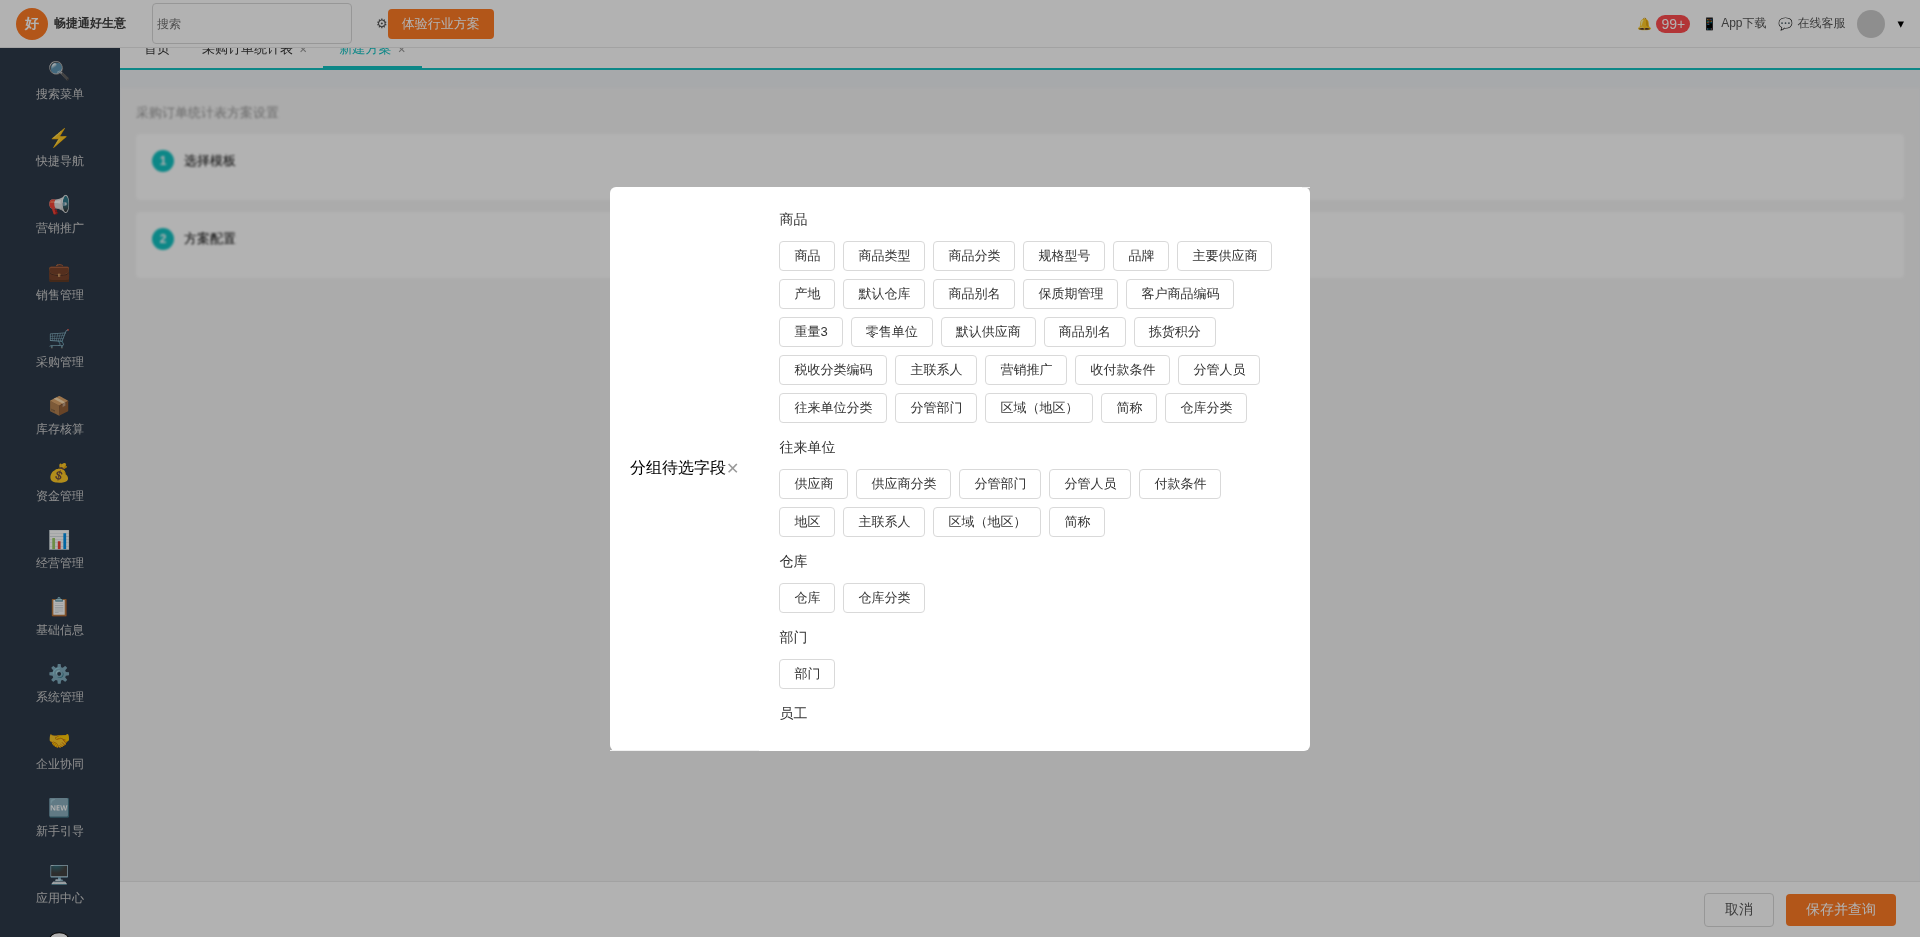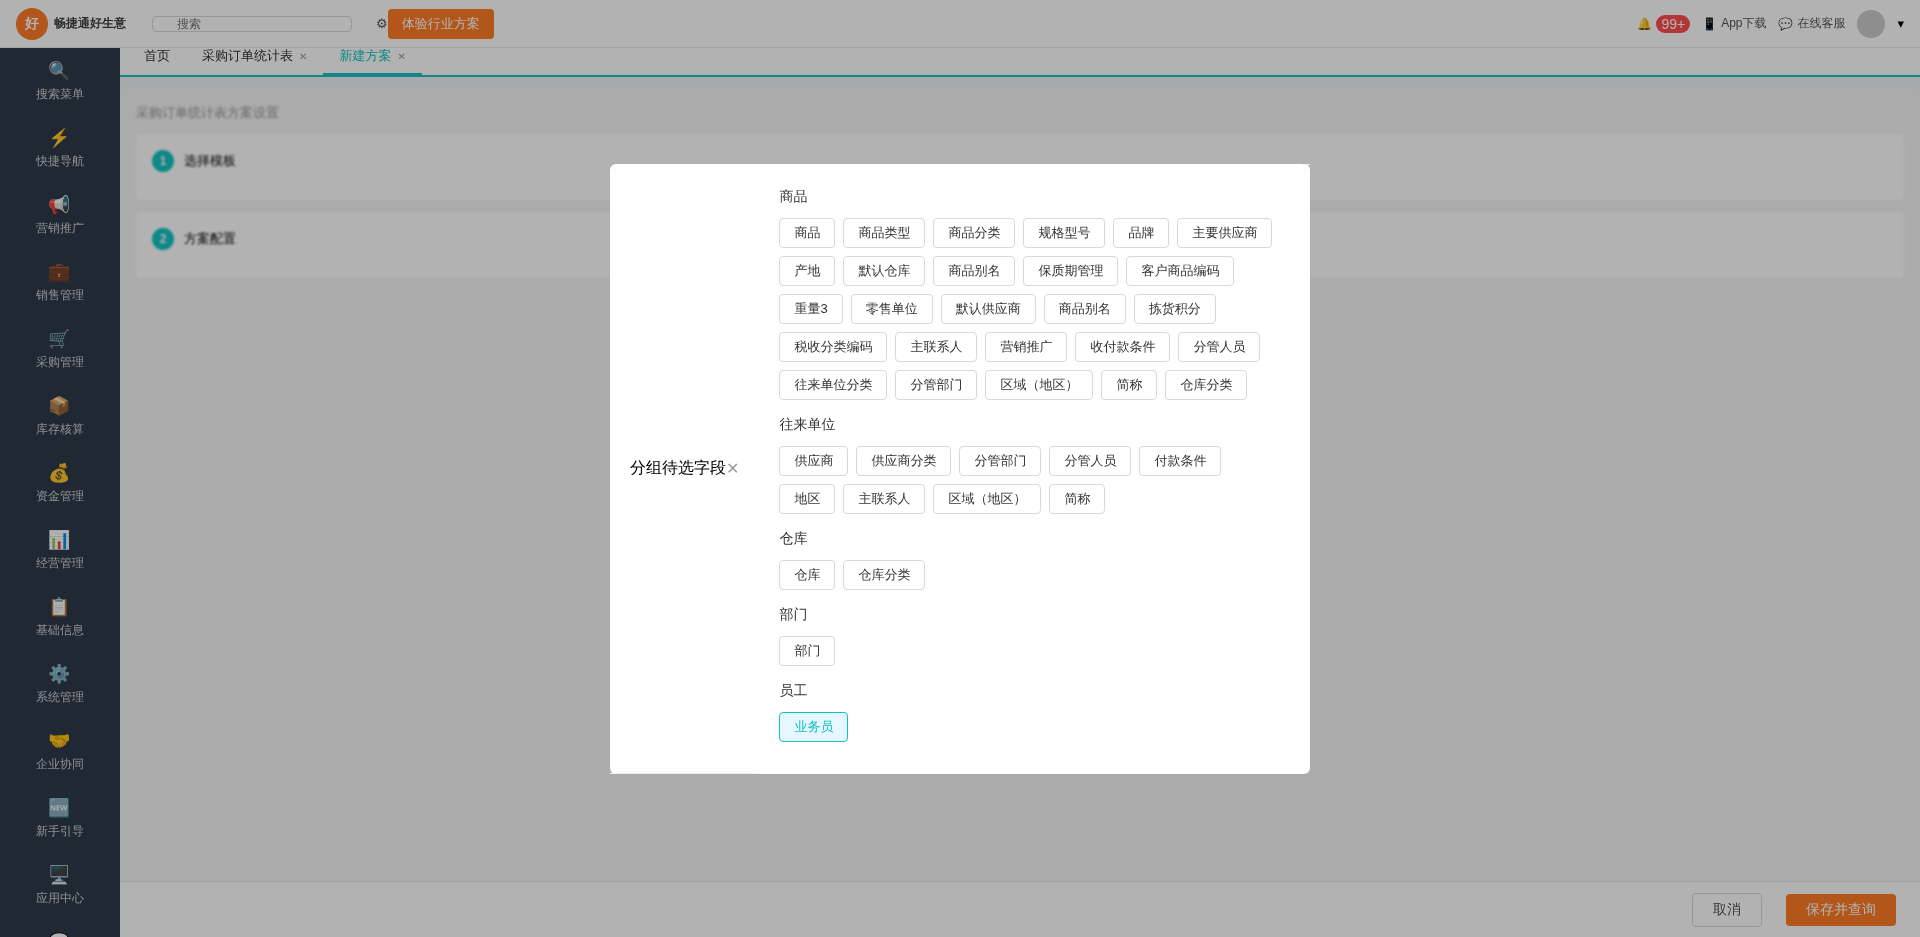--- a/index.html
+++ b/index.html
@@ -33,24 +33,24 @@
     .logo-text { color: #404040; font-size: 12px; font-weight: bold; }
     .search-bar {
       flex: 1;
       max-width: 200px;
       margin: 0 16px;
       display: flex;
       align-items: center;
     }
     .search-bar input {
       width: 100%;
-      height: 16px;
+      height: 41px;
       border: 1px solid #d9d9d9;
       border-radius: 4px;
-      padding: 0 24px;
+      padding: 0 4px;
       font-size: 12px;
     }
     .top-actions {
       display: flex;
       align-items: center;
       gap: 12px;
       margin-left: auto;
     }
     .btn-experience {
       background: #ff7b25;
@@ -75,21 +75,21 @@
     }
     .avatar {
       width: 28px; height: 28px;
       background: #ccc;
       border-radius: 50%;
     }
 
     
     .tab-bar {
       position: fixed;
-      top: 37px; left: 120px; right: 0;
+      top: 30px; left: 120px; right: 0;
       height: 40px;
       background: #fff;
       border-bottom: 2px solid #13c2c2;
       display: flex;
       align-items: center;
       padding: 0 8px;
       z-index: 99;
     }
     .tab-item {
       padding: 8px 16px;
@@ -235,21 +235,21 @@
     .bottom-action-bar {
       position: fixed;
       bottom: 0; left: 120px; right: 0;
       height: 56px;
       background: #fff;
       border-top: 1px solid #e8e8e8;
       display: flex;
       align-items: center;
       justify-content: flex-end;
       padding: 0 24px;
-      gap: 24px;
+      gap: 12px;
       z-index: 99;
     }
     .btn-cancel {
       border: 1px solid #d9d9d9;
       background: #fff;
       color: #555;
       border-radius: 4px;
       padding: 7px 20px;
       cursor: pointer;
       font-size: 14px;
@@ -474,23 +474,20 @@
           <div class="section-title">仓库</div>
           <div class="fields-grid">
             <div class="field-tag">仓库</div>
             <div class="field-tag">仓库分类</div>
           </div>
           <div class="section-title">部门</div>
           <div class="fields-grid">
             <div class="field-tag">部门</div>
           </div>
           <div class="section-title">员工</div>
-          <div class="fields-grid">
-            <div class="field-tag selected">业务员</div>
-          </div>
         </div>
     </div>
     <div class="modal-footer-scroll">
       <div class="h-scrollbar"></div>
     </div>
   </div>
 </div>
 
 <div class="bottom-action-bar">
   <button class="btn-cancel">取消</button>

